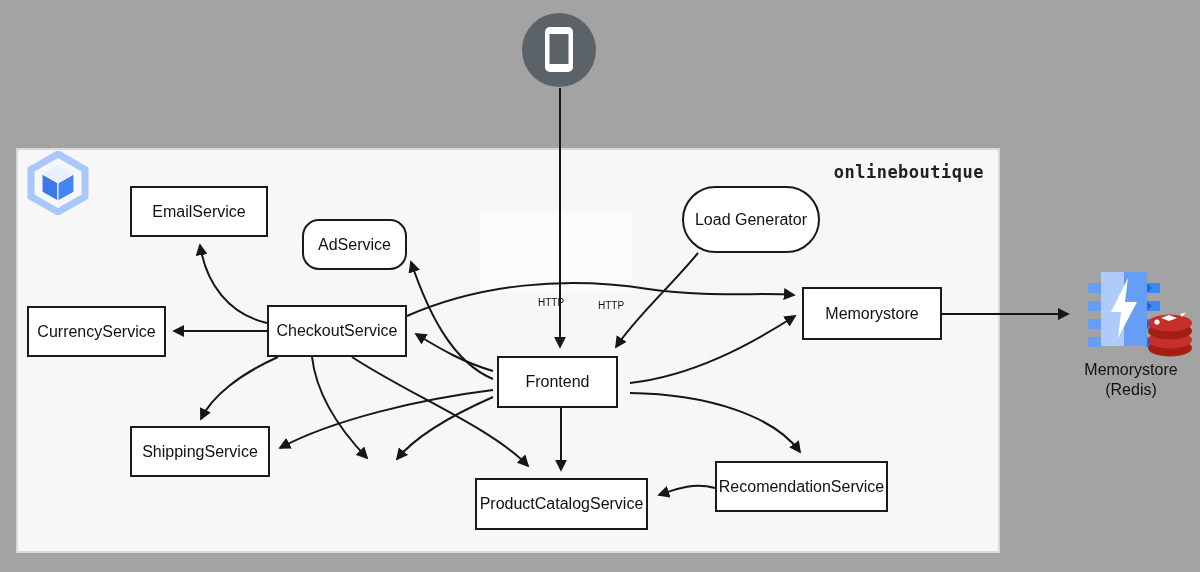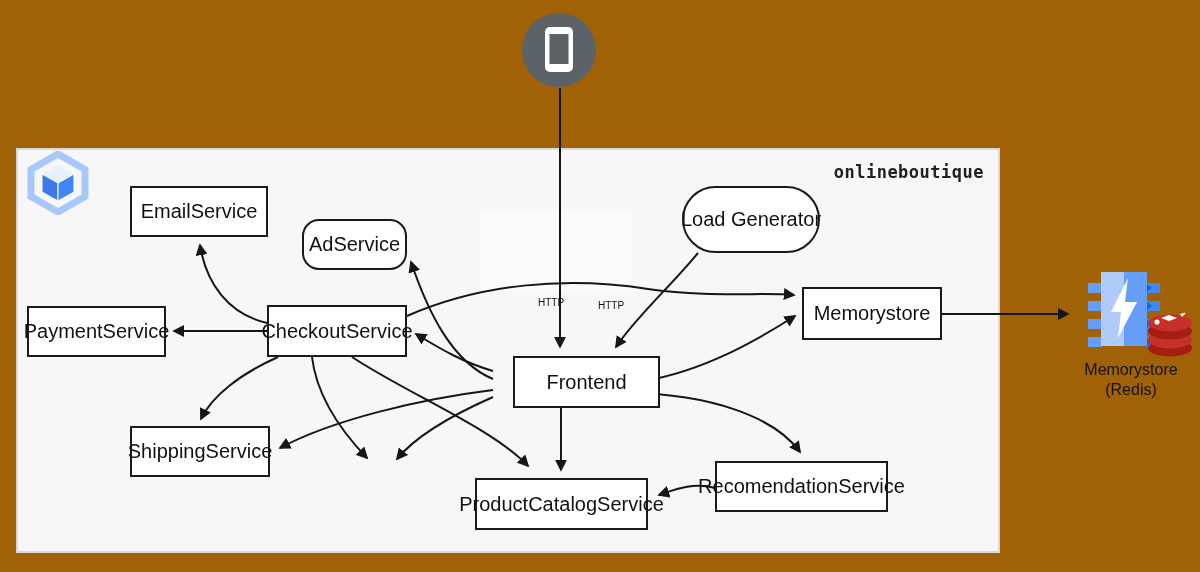--- a/index.html
+++ b/index.html
@@ -1,24 +1,24 @@
 <!DOCTYPE html>
 <html><head>
 <meta charset="utf-8">
 <style>
   html,body{margin:0;padding:0;background:#ffffff;}
-  #stage{position:relative;width:1200px;height:572px;background:#a16207;overflow:hidden;
+  #stage{position:relative;width:1200px;height:572px;background:#a3a3a3;overflow:hidden;
          font-family:"Liberation Sans", sans-serif;color:#141414;}
   #cluster{position:absolute;left:16px;top:148px;width:984px;height:405px;
            background:#f7f7f7;border:2px solid #d9d9d9;box-sizing:border-box;}
   #watermark{position:absolute;left:480px;top:211px;width:152px;height:80px;
              background:rgba(255,255,255,0.5);}
   .node{position:absolute;background:#ffffff;border:2px solid #1a1a1a;box-sizing:border-box;
         display:flex;align-items:center;justify-content:center;
-        font-size:20px;color:#111;text-align:right;white-space:nowrap;}
+        font-size:16px;color:#111;text-align:right;white-space:nowrap;}
   .pill{border-radius:36px;}
   #cluster-title{position:absolute;left:770px;top:162px;width:214px;text-align:right;
                  font-family:"DejaVu Sans Mono", monospace;font-weight:700;font-size:17px;
                  letter-spacing:0.5px;color:#212121;}
   .http-label{position:absolute;font-size:10px;color:#111;}
   #http-client{left:538px;top:297px;}
   #http-loadgen{left:598px;top:300px;}
   #edges{position:absolute;left:0;top:0;width:1200px;height:572px;pointer-events:none;}
   .icon-abs{position:absolute;}
   #memorystore-label{position:absolute;left:1046px;top:360px;width:170px;text-align:center;
@@ -78,29 +78,29 @@
     </g>
   </svg>
 
   <div class="node" style="left:130px;top:186px;width:138px;height:51px;">
     <span>EmailService</span>
   </div>
   <div class="node" style="left:302px;top:219px;width:105px;height:51px;border-radius:17px;">
     <span>AdService</span>
   </div>
   <div class="node" style="left:27px;top:306px;width:139px;height:51px;">
-    <span>PaymentService</span>
+    <span>CurrencyService</span>
   </div>
   <div class="node" style="left:267px;top:305px;width:140px;height:52px;">
     <span>CheckoutService</span>
   </div>
   <div class="node" style="left:130px;top:426px;width:140px;height:51px;">
     <span>ShippingService</span>
   </div>
-  <div class="node" style="left:513px;top:356px;width:147px;height:52px;">
+  <div class="node" style="left:497px;top:356px;width:121px;height:52px;">
     <span>Frontend</span>
   </div>
   <div class="node" style="left:475px;top:478px;width:173px;height:52px;">
     <span>ProductCatalogService</span>
   </div>
   <div class="node" style="left:802px;top:287px;width:140px;height:53px;">
     <span>Memorystore</span>
   </div>
   <div class="node" style="left:715px;top:461px;width:173px;height:51px;">
     <span>RecomendationService</span>

